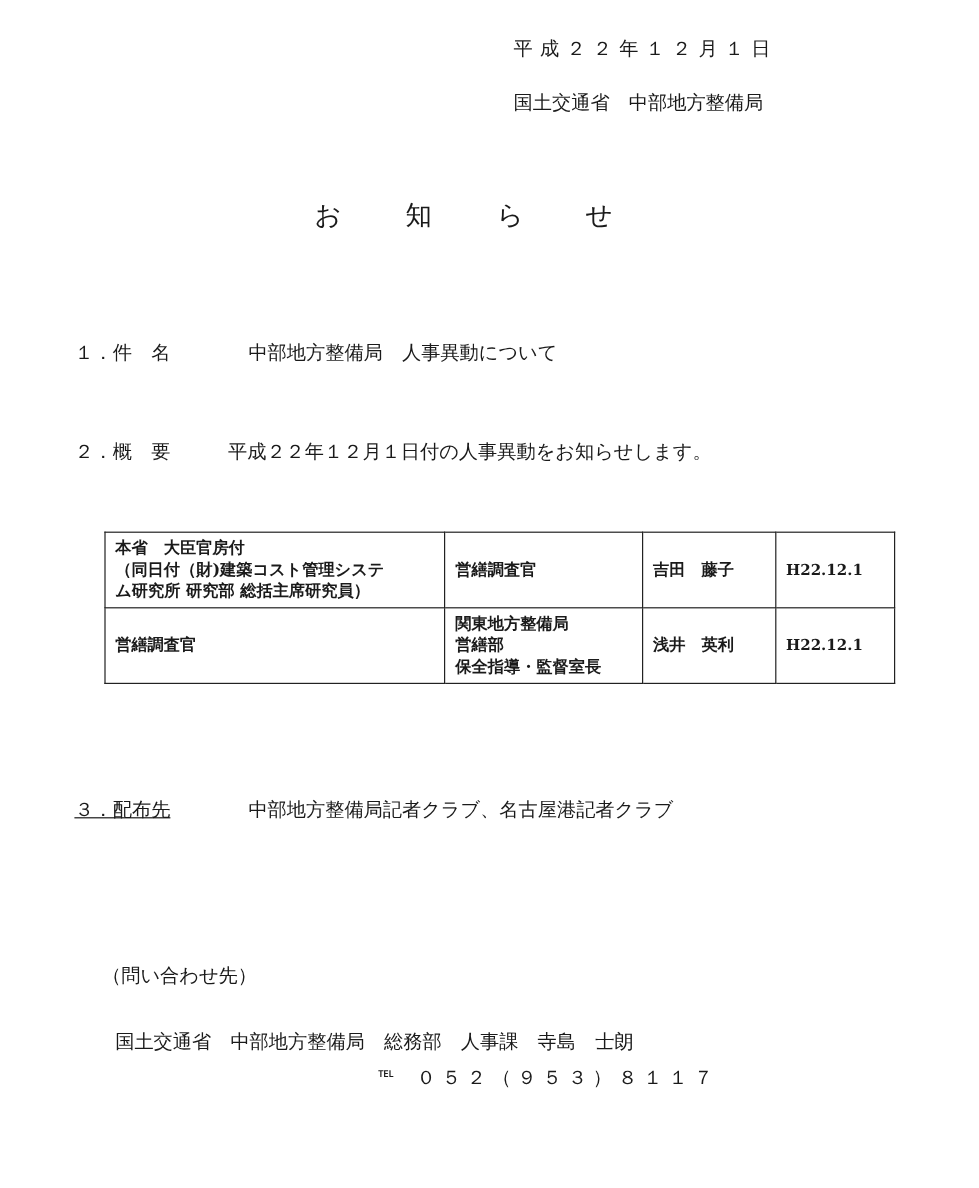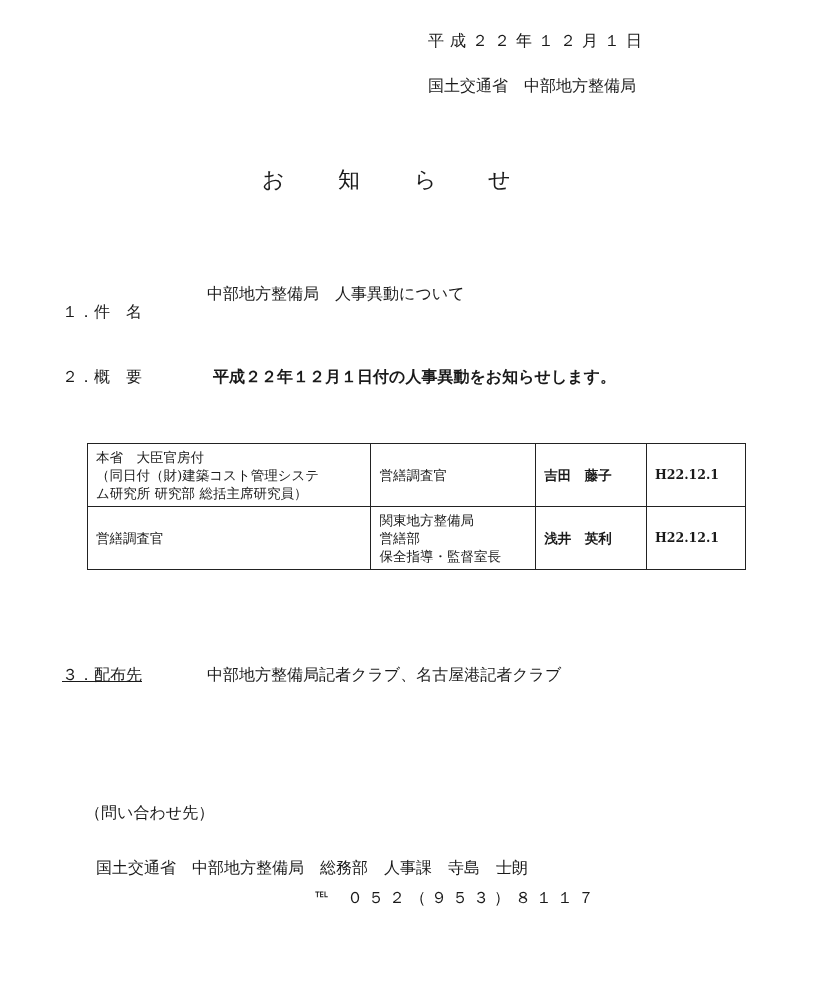--- a/index.html
+++ b/index.html
@@ -18,41 +18,41 @@
     border-collapse:collapse; font-size:13.5px; line-height:18px;
   }
   table.personnel th, table.personnel td {
     border:1px solid #222; padding:0 8px; font-weight:normal; vertical-align:middle;
   }
   table.personnel th { height:30px; text-align:center; font-size:14px; }
   table.personnel td.left { text-align:left; }
   table.personnel td.center { text-align:left;font-weight:bold; }
   .row1 td { height:62px; }
   .row2 td { height:62px; }
-  .cell-line { display:block; }
+  .cell-line { display:block;font-weight:bold; }
   .date-cell { font-size:12.5px;margin-top:44px; }
 </style>
 </head>
 <body>
 
 <div class="abs spaced" style="left:428px; top:31px; font-size:16px;">平成２２年１２月１日</div>
 <div class="abs" style="left:428px; top:59px; font-size:16px;margin-top:17px;">国土交通省　中部地方整備局</div>
 
 <div class="abs title" style="left:0; top:165px; width:816px; height:30px;">
   <span style="left:262px;">お</span>
   <span style="left:338px;">知</span>
   <span style="left:414px;">ら</span>
   <span style="left:488px;">せ</span>
 </div>
 
-<div class="abs num-label" style="left:62px; top:284px;margin-top:18px;">１．件　名</div>
+<div class="abs num-label" style="left:62px; top:284px;">１．件　名</div>
 <div class="abs num-label" style="left:207px; top:284px;">中部地方整備局　人事異動について</div>
 
 <div class="abs num-label" style="left:62px; top:367px;">２．概　要</div>
-<div class="abs num-label" style="left:213px; top:367px;font-weight:bold;">平成２２年１２月１日付の人事異動をお知らせします。</div>
+<div class="abs num-label" style="left:190px; top:367px;">平成２２年１２月１日付の人事異動をお知らせします。</div>
 
 <table class="personnel">
   <colgroup>
     <col style="width:284px">
       <col style="width:165px">
       <col style="width:111px">
       <col style="width:99px">
   </colgroup>
   <tbody>
   <tr class="row1">

